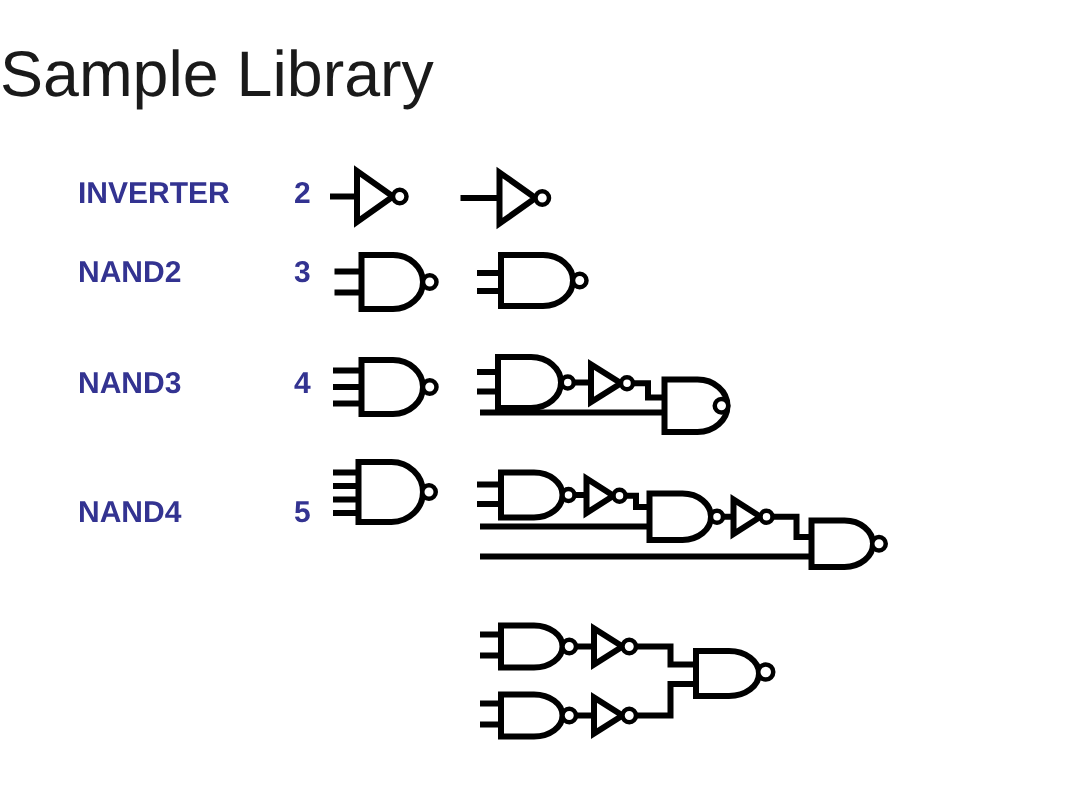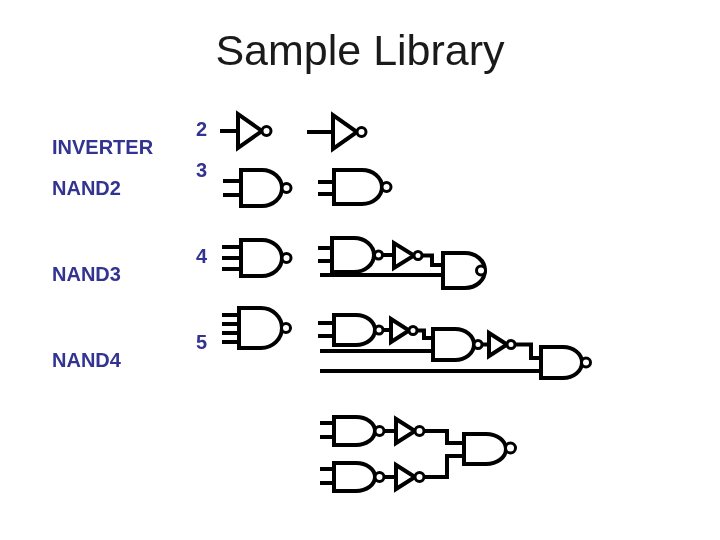--- a/index.html
+++ b/index.html
@@ -3,34 +3,34 @@
 <meta charset="utf-8">
 <style>
   html,body{margin:0;padding:0;}
   body{
     width:720px;height:540px;overflow:hidden;position:relative;
     background:var(--background,#fff);
     font-family:"Liberation Sans","DejaVu Sans",sans-serif;
   }
   .title{
     position:absolute;left:0;top:26px;width:720px;
-    text-align:center;font-size:43px;font-weight:400;
+    font-size:43px;font-weight:400;
     color:var(--title,#1a1a1a);letter-spacing:0px;
   }
   .cell-label{
     position:absolute;left:52px;
     font-size:20px;font-weight:700;color:var(--label,#333391);
-    line-height:20px;white-space:nowrap;margin-top:18px;
+    line-height:20px;white-space:nowrap;
   }
   .cell-count{
     position:absolute;left:196px;
     font-size:20px;font-weight:700;color:var(--label,#333391);
     line-height:20px;
   }
-  .r1{top:119px}.r2{top:160px}.r3{top:246px}.r4{top:332px}
+  .r1{top:119px}.r2{top:172px}.r3{top:246px}.r4{top:332px}
   svg.schematics{position:absolute;left:0;top:0;}
   svg .s{fill:none;stroke:var(--line,#000);stroke-width:4;stroke-linejoin:miter;}
   svg .b{fill:#fff;stroke:var(--line,#000);stroke-width:3;}
 </style>
 </head>
 <body>
 
 <div class="title">Sample Library</div>
 
 <div class="cell-label r1">INVERTER</div>

